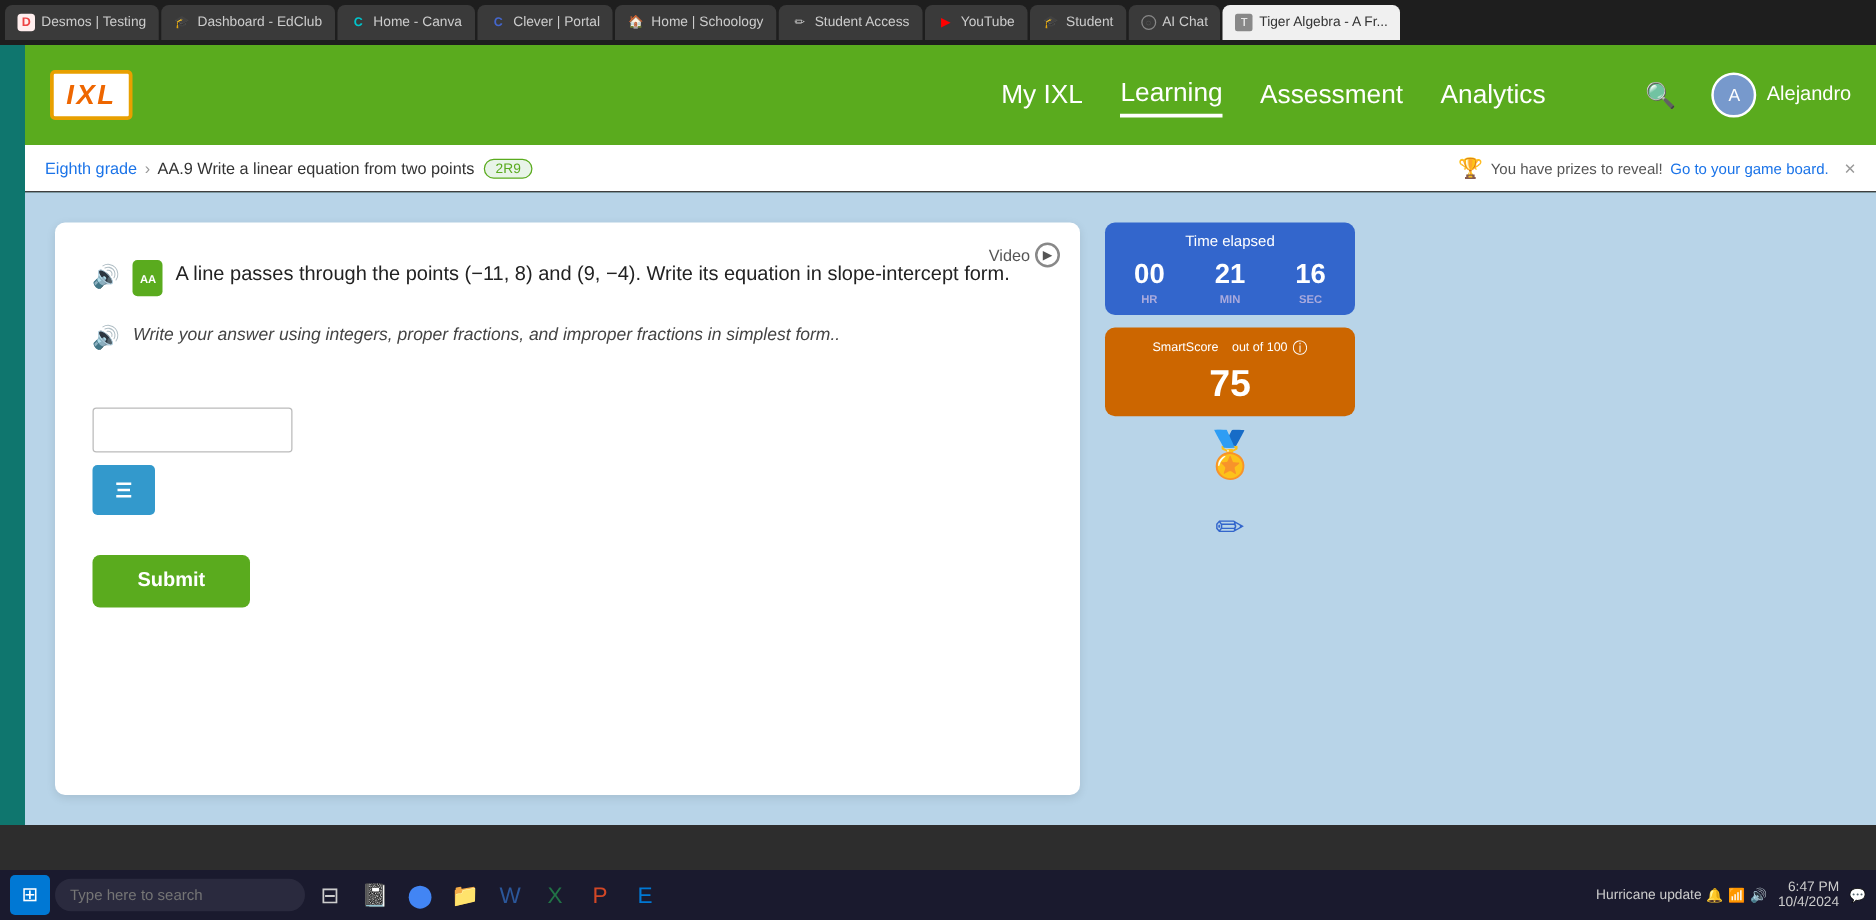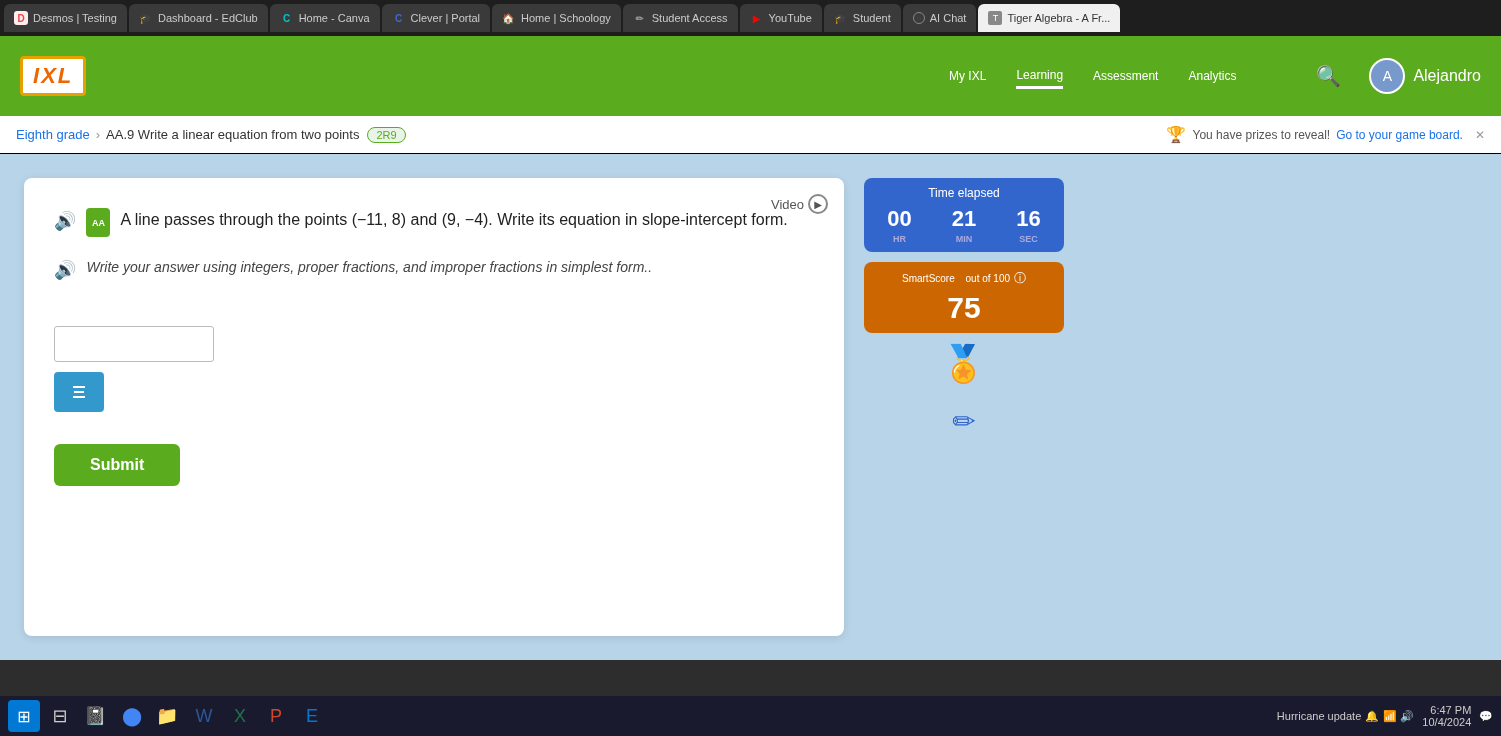--- a/index.html
+++ b/index.html
@@ -31,20 +31,21 @@
     .tab.active { background: #f0f0f0; color: #333; }
     .tab-favicon { width: 14px; height: 14px; display: inline-flex; align-items: center; justify-content: center; font-size: 10px; }
 
     
     .browser-content {
       width: 1501px;
       height: 624px;
       background: #0f766e;
       overflow: hidden;
       position: relative;
+      padding-left: 20px;
     }
 
     
     .ixl-header {
       background: #5aab1e;
       height: 80px;
       display: flex;
       align-items: center;
       padding: 0 20px;
       gap: 20px;
@@ -63,21 +64,21 @@
     .ixl-logo span { color: #ee6600; }
     .ixl-nav {
       display: flex;
       align-items: center;
       gap: 30px;
       margin-left: auto;
       margin-right: 60px;
     }
     .ixl-nav-item {
       color: white;
-      font-size: 12px;
+      font-size: 21px;
       font-weight: 500;
       cursor: pointer;
       text-decoration: none;
       padding: 4px 0;
     }
     .ixl-nav-item.active {
       border-bottom: 3px solid white;
     }
     .ixl-search-icon {
       color: white;
@@ -518,20 +519,21 @@
       <div style="text-align:center; font-size:28px; color:#3366cc; margin-top:10px;">✏</div>
 
     </div>
 
   </div>
 
 </div>
 
 <div class="taskbar">
   <div class="win-btn">⊞</div>
+  <input class="taskbar-search" type="text" placeholder="Type here to search" style="">
   <div class="taskbar-icon">⊟</div>
   <div class="taskbar-icon">📓</div>
   <div class="taskbar-icon" style="color:#4285f4;">⬤</div>
   <div class="taskbar-icon">📁</div>
   <div class="taskbar-icon" style="color:#2b579a;">W</div>
   <div class="taskbar-icon" style="color:#217346;">X</div>
   <div class="taskbar-icon" style="color:#d24726;">P</div>
   <div class="taskbar-icon" style="color:#0078d4;">E</div>
   <div class="taskbar-right">
     <div class="taskbar-sys">

